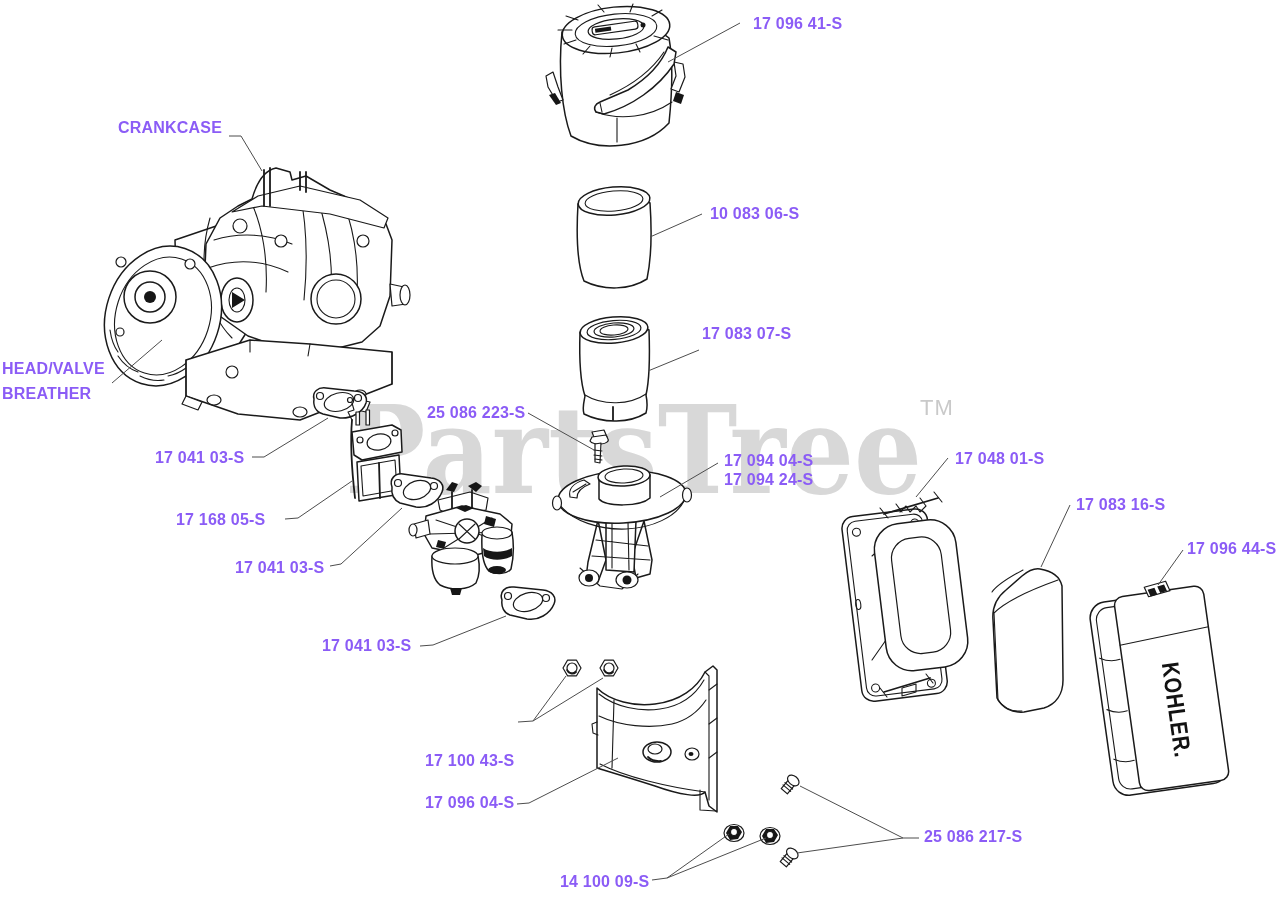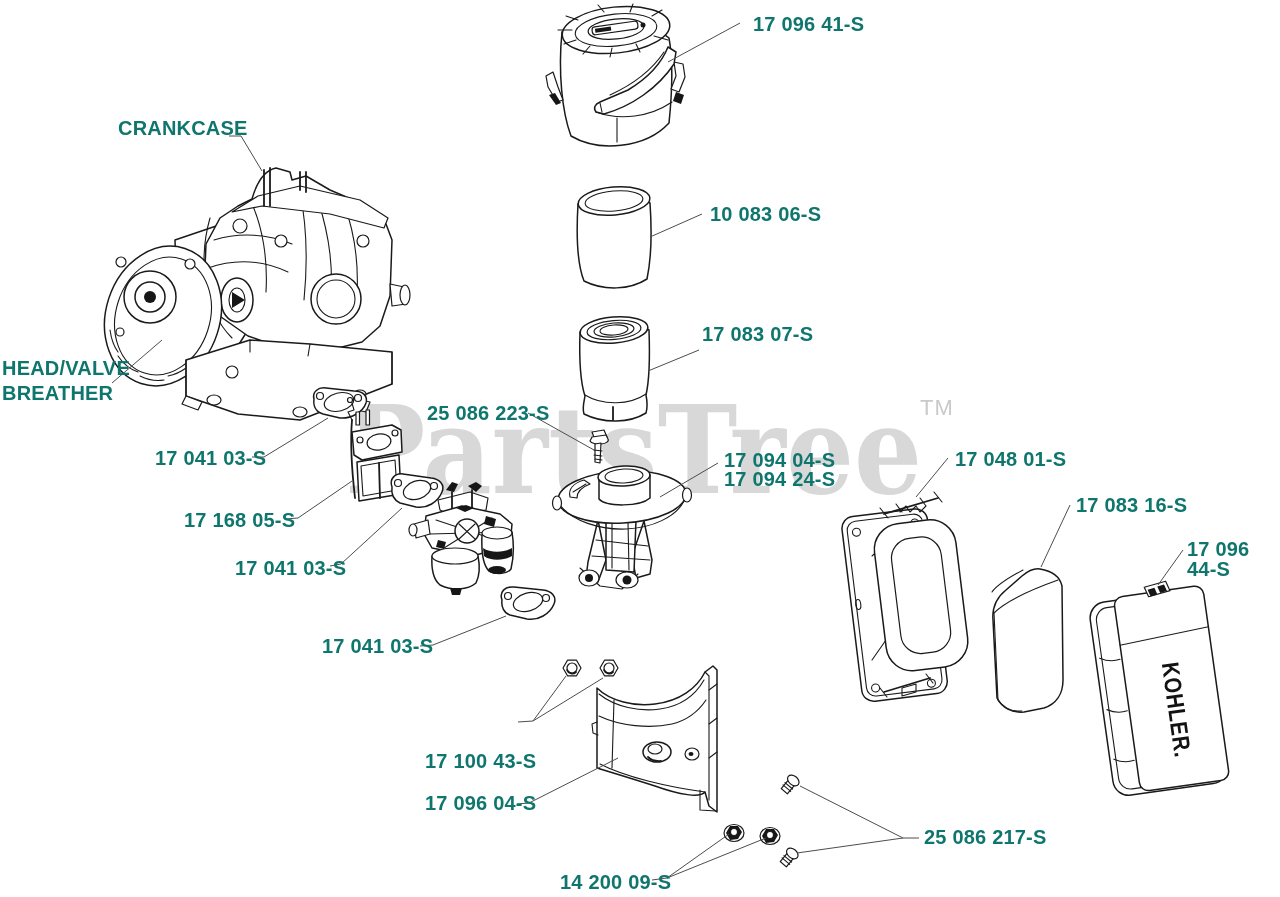--- a/index.html
+++ b/index.html
@@ -1,19 +1,19 @@
 <!DOCTYPE html>
 <html><head>
 <meta charset="utf-8">
 <style>
   html,body{margin:0;padding:0;background:#fff;}
   .stage{position:relative;width:1280px;height:897px;background:#ffffff;overflow:hidden;
          font-family:"Liberation Sans",sans-serif;}
   .stage svg{position:absolute;left:0;top:0;}
-  .lbl{position:absolute;font-weight:bold;font-size:20px;color:#0f766e;line-height:20px;
+  .lbl{position:absolute;font-weight:bold;font-size:16px;color:#8b5cf6;line-height:20px;
        white-space:pre-line;letter-spacing:.2px;}
   .lh21{line-height:19px;}
   .lh25{line-height:25px;}
   
   .ol{fill:#fff;stroke:#1a1a1a;stroke-width:1.5;stroke-linejoin:round;stroke-linecap:round;}
   .ol2{fill:#fff;stroke:#1a1a1a;stroke-width:1.2;stroke-linejoin:round;stroke-linecap:round;}
   .d{fill:none;stroke:#1a1a1a;stroke-width:1.1;stroke-linejoin:round;stroke-linecap:round;}
   .d2{fill:none;stroke:#1a1a1a;stroke-width:1.8;stroke-linejoin:round;stroke-linecap:round;}
   .dk{fill:#161616;stroke:none;}
   .ldr{fill:none;stroke:#4d4d4d;stroke-width:1;}
@@ -316,23 +316,23 @@
   <div class="lbl" style="left:753px;top:14px;">17 096 41-S</div>
   <div class="lbl" style="left:118px;top:118px;">CRANKCASE</div>
   <div class="lbl" style="left:710px;top:204px;">10 083 06-S</div>
   <div class="lbl" style="left:702px;top:324px;">17 083 07-S</div>
   <div class="lbl lh25" style="left:2px;top:356px;">HEAD/VALVE
 BREATHER</div>
   <div class="lbl" style="left:155px;top:448px;">17 041 03-S</div>
   <div class="lbl" style="left:427px;top:403px;">25 086 223-S</div>
   <div class="lbl lh21" style="left:724px;top:451px;">17 094 04-S
 17 094 24-S</div>
-  <div class="lbl" style="left:184px;top:510px;">17 168 05-S</div>
+  <div class="lbl" style="left:176px;top:510px;">17 168 05-S</div>
   <div class="lbl" style="left:955px;top:449px;">17 048 01-S</div>
   <div class="lbl" style="left:1076px;top:495px;">17 083 16-S</div>
   <div class="lbl" style="left:235px;top:558px;">17 041 03-S</div>
   <div class="lbl" style="left:1187px;top:539px;">17 096 44-S</div>
   <div class="lbl" style="left:322px;top:636px;">17 041 03-S</div>
   <div class="lbl" style="left:425px;top:712px;margin-top:39px;">17 100 43-S</div>
   <div class="lbl" style="left:425px;top:793px;">17 096 04-S</div>
   <div class="lbl" style="left:924px;top:827px;">25 086 217-S</div>
-  <div class="lbl" style="left:560px;top:872px;">14 200 09-S</div>
+  <div class="lbl" style="left:560px;top:872px;">14 100 09-S</div>
 </div>
 
 </body></html>

